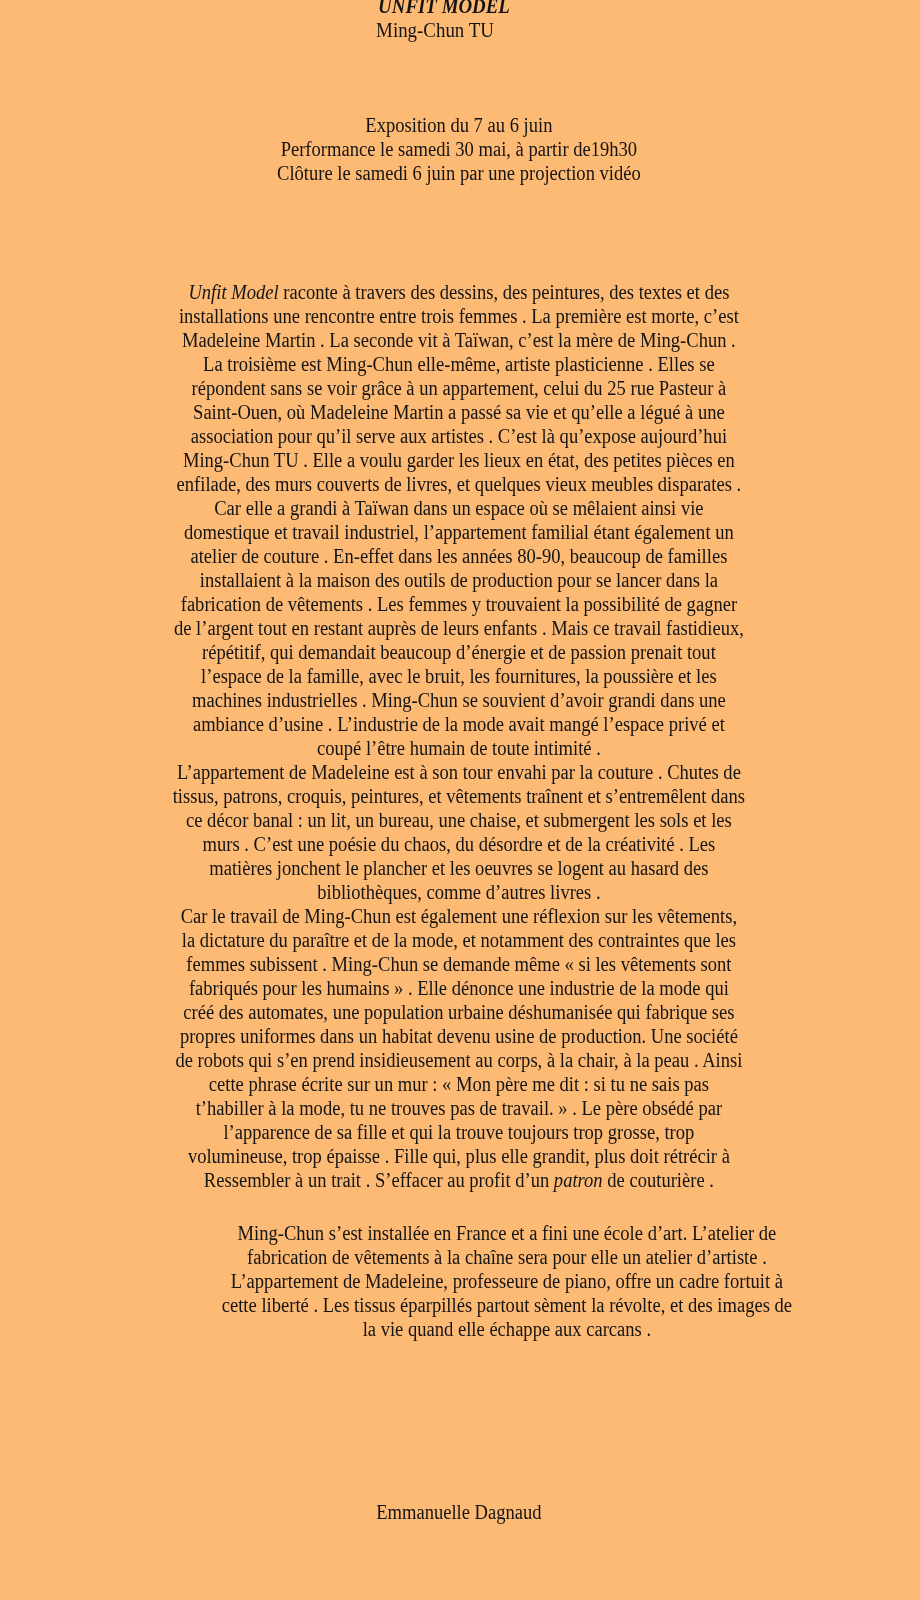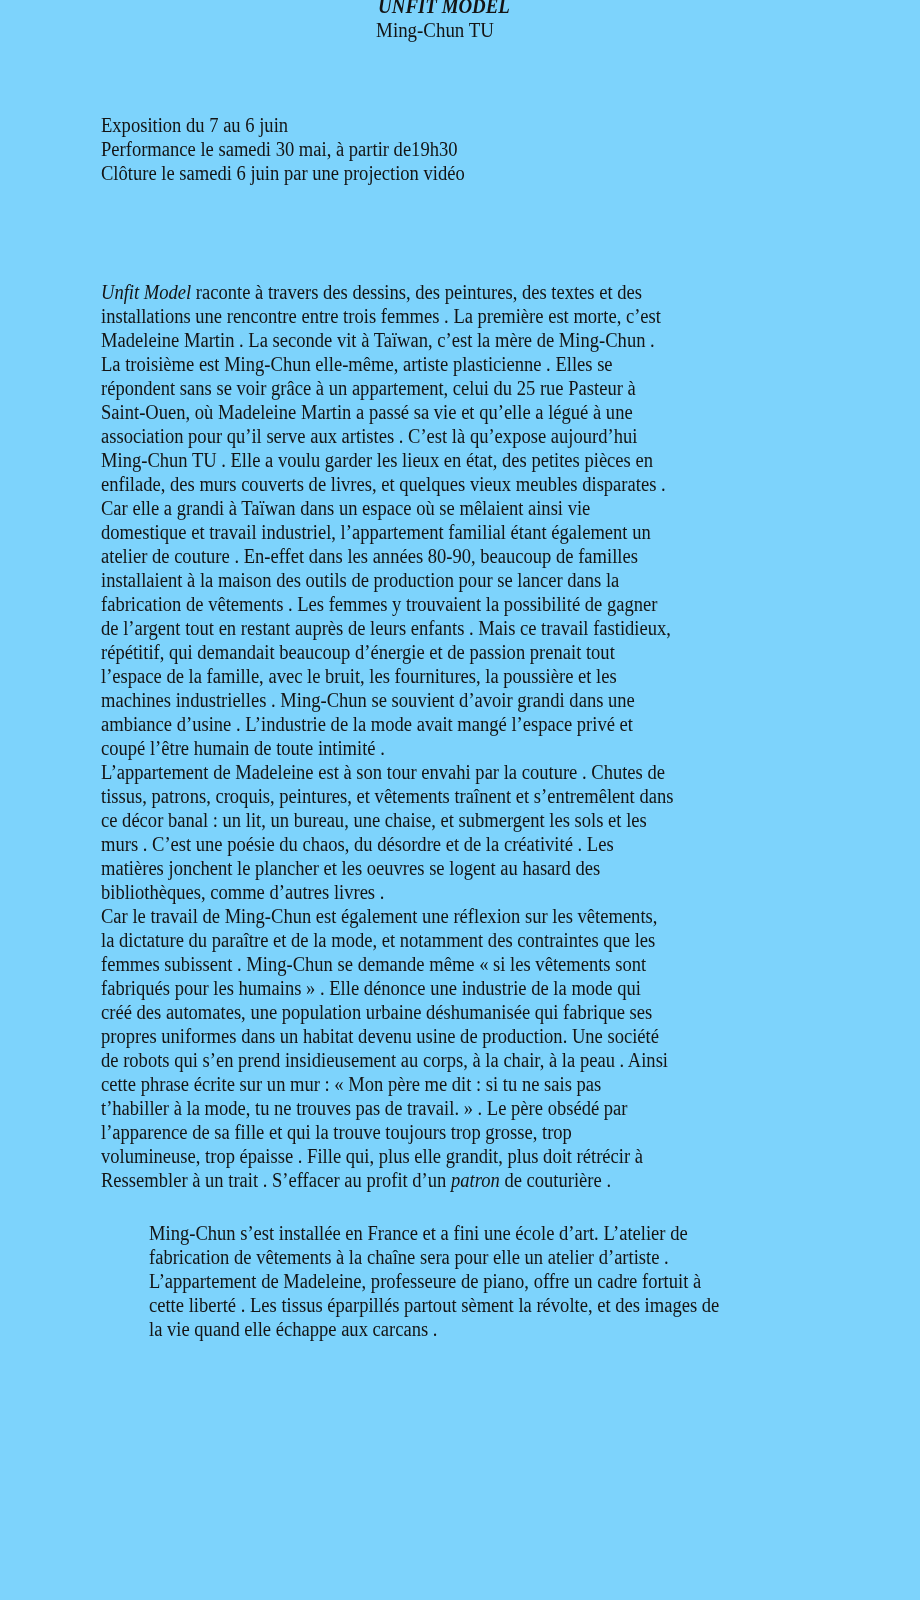--- a/index.html
+++ b/index.html
@@ -13,21 +13,21 @@
       position: relative;
       overflow: hidden;
       font-family: "Liberation Serif", "DejaVu Serif", serif;
       color: #141414;
     }
     .page {
       position: absolute;
       left: 0; top: 0;
       width: 920px;
       height: 1600px;
-      background: #7dd3fc;
+      background: #fdba74;
     }
     .title {
       position: absolute;
       top: -6px;
       left: 0;
       width: 888px;
       text-align: center;
       font-weight: bold;
       font-style: italic;
       font-size: 21px;
@@ -43,22 +43,23 @@
       width: 870px;
       text-align: center;
       font-size: 21px;
       line-height: 24px;
       transform: scaleX(0.9);
       transform-origin: 435px 0;
       white-space: nowrap;
     }
     .block {
       position: absolute;
-      left: 101px;
+      left: 115px;
       width: 760px;
+      text-align: center;
     }
     .line {
       display: block;
       height: 24px;
       line-height: 24px;
       font-size: 20.5px;
       white-space: nowrap;
       transform: scaleX(0.905);
       transform-origin: 0 0;
     }
@@ -128,14 +129,17 @@
 
   <div class="block para2">
     <span class="line">Ming-Chun s’est installée en France et a fini une école d’art. L’atelier de</span>
     <span class="line">fabrication de vêtements à la chaîne sera pour elle un atelier d’artiste .</span>
     <span class="line">L’appartement de Madeleine, professeure de piano, offre un cadre fortuit à</span>
     <span class="line">cette liberté . Les tissus éparpillés partout sèment la révolte, et des images de</span>
     <span class="line">la vie quand elle échappe aux carcans .</span>
   </div>
 
 
+  <div class="block signature">
+    <span class="line">Emmanuelle Dagnaud</span>
+  </div>
 
 </div>
 
 </body></html>

